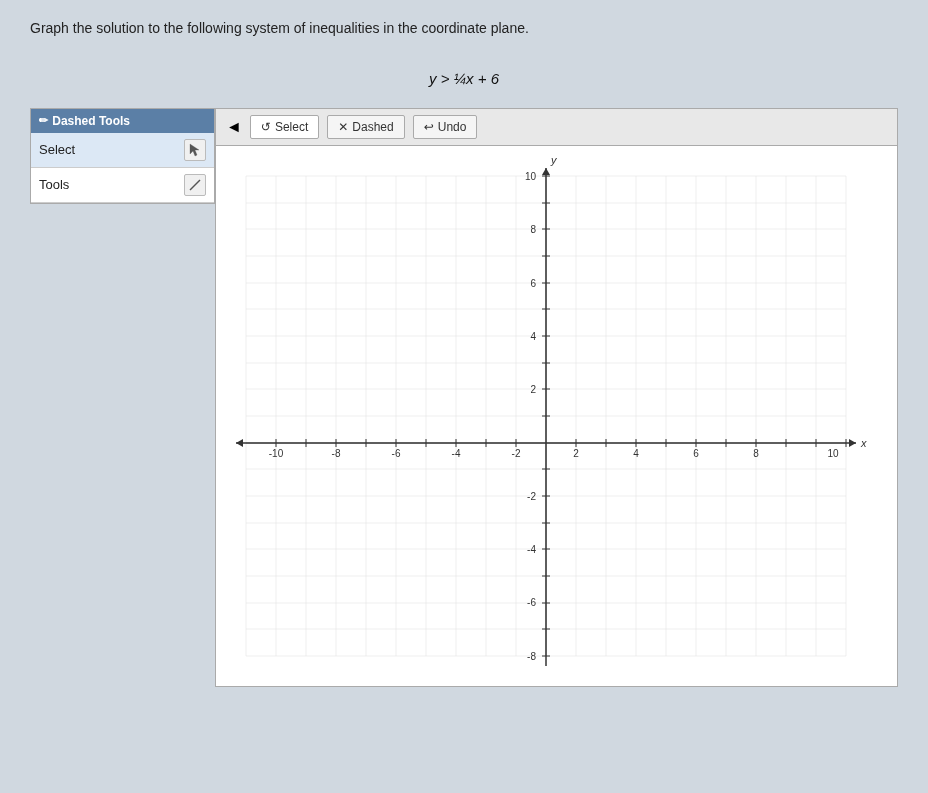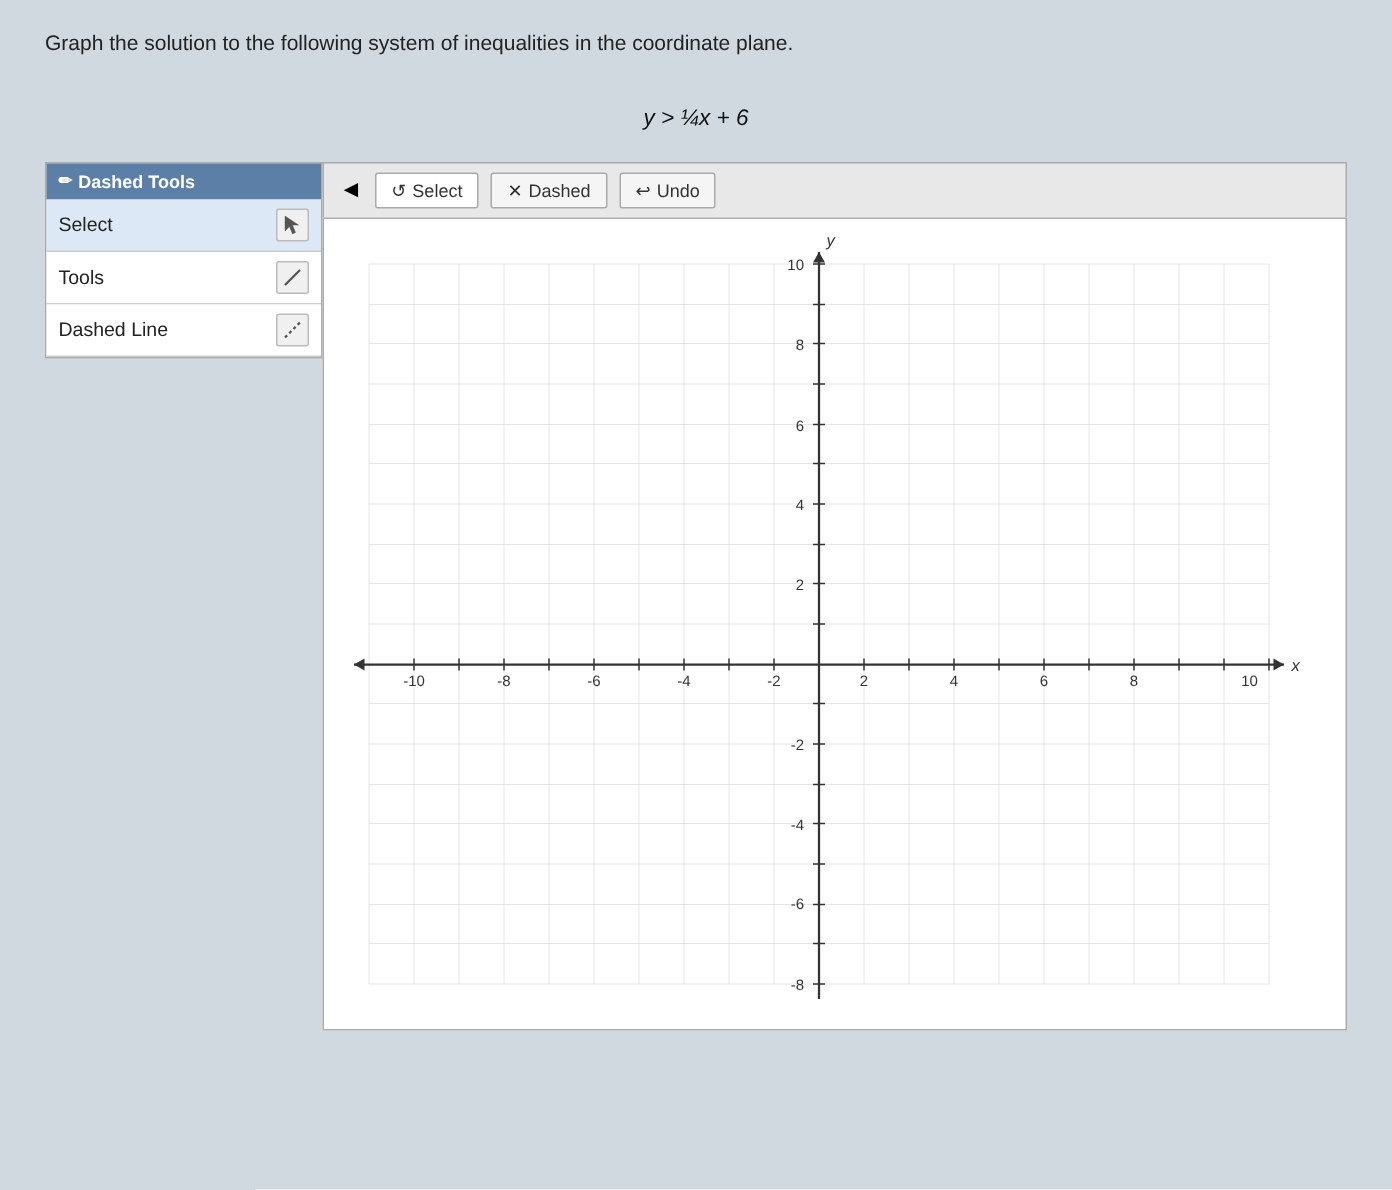--- a/index.html
+++ b/index.html
@@ -151,28 +151,20 @@
           <svg width="14" height="14" viewBox="0 0 14 14">
               <polygon points="2,1 2,11 5,8 7,13 9,12 7,7 11,7" fill="#555" stroke="#555" stroke-width="0.3"></polygon>
             </svg>
         </div>
       </div>
       <div class="tool-item">
         <span>Tools</span>
         <div class="tool-icon">
           <svg width="14" height="14" viewBox="0 0 14 14">
               <line x1="2" y1="12" x2="12" y2="2" stroke="#555" stroke-width="1.5"></line>
-            </svg>
-        </div>
-      </div>
-      <div class="tool-item">
-        <span>Dashed Line</span>
-        <div class="tool-icon">
-          <svg width="14" height="14" viewBox="0 0 14 14">
-              <line x1="2" y1="12" x2="12" y2="2" stroke="#555" stroke-width="1.5" stroke-dasharray="2,2"></line>
             </svg>
         </div>
       </div>
     </div>
 
     <div class="right-panel">
 
       <div class="toolbar">
         <span class="arrow-icon">◄</span>
         <button class="btn-toolbar reset-btn">

